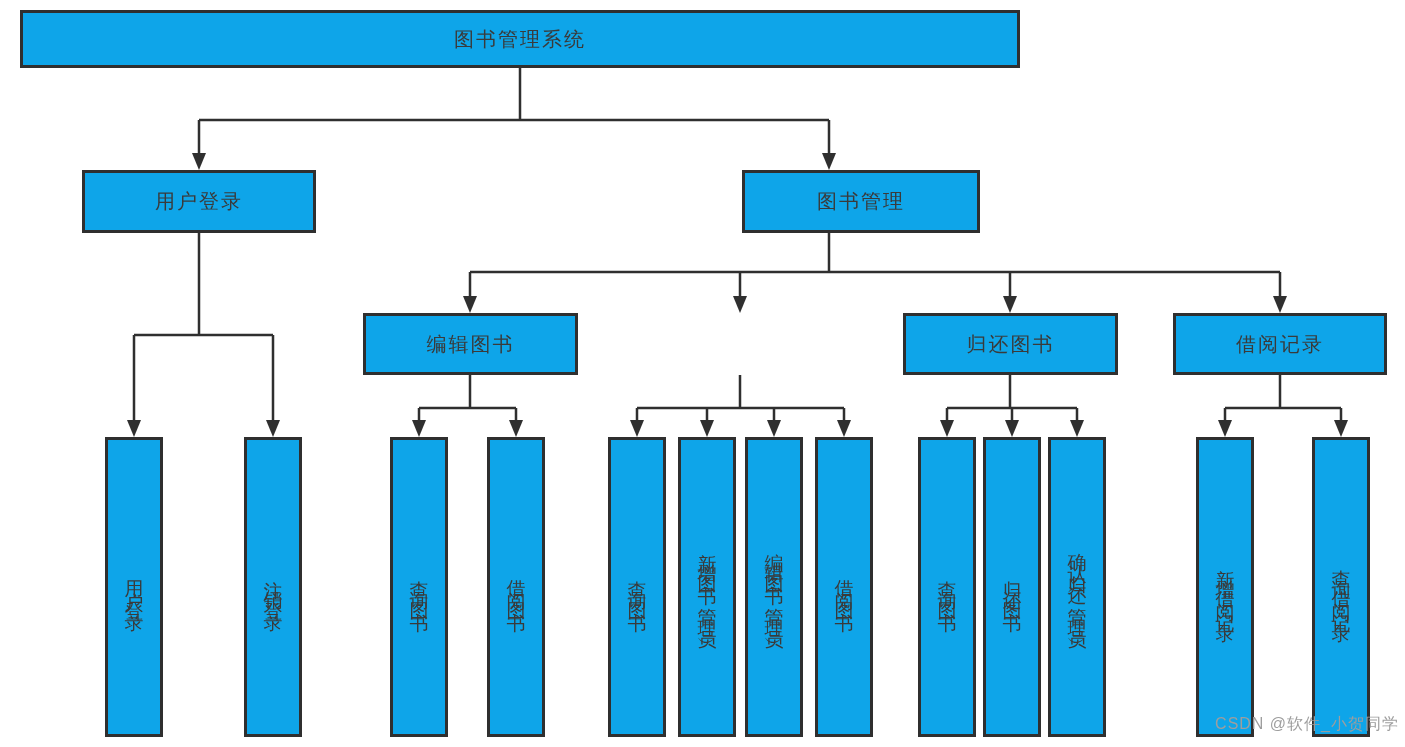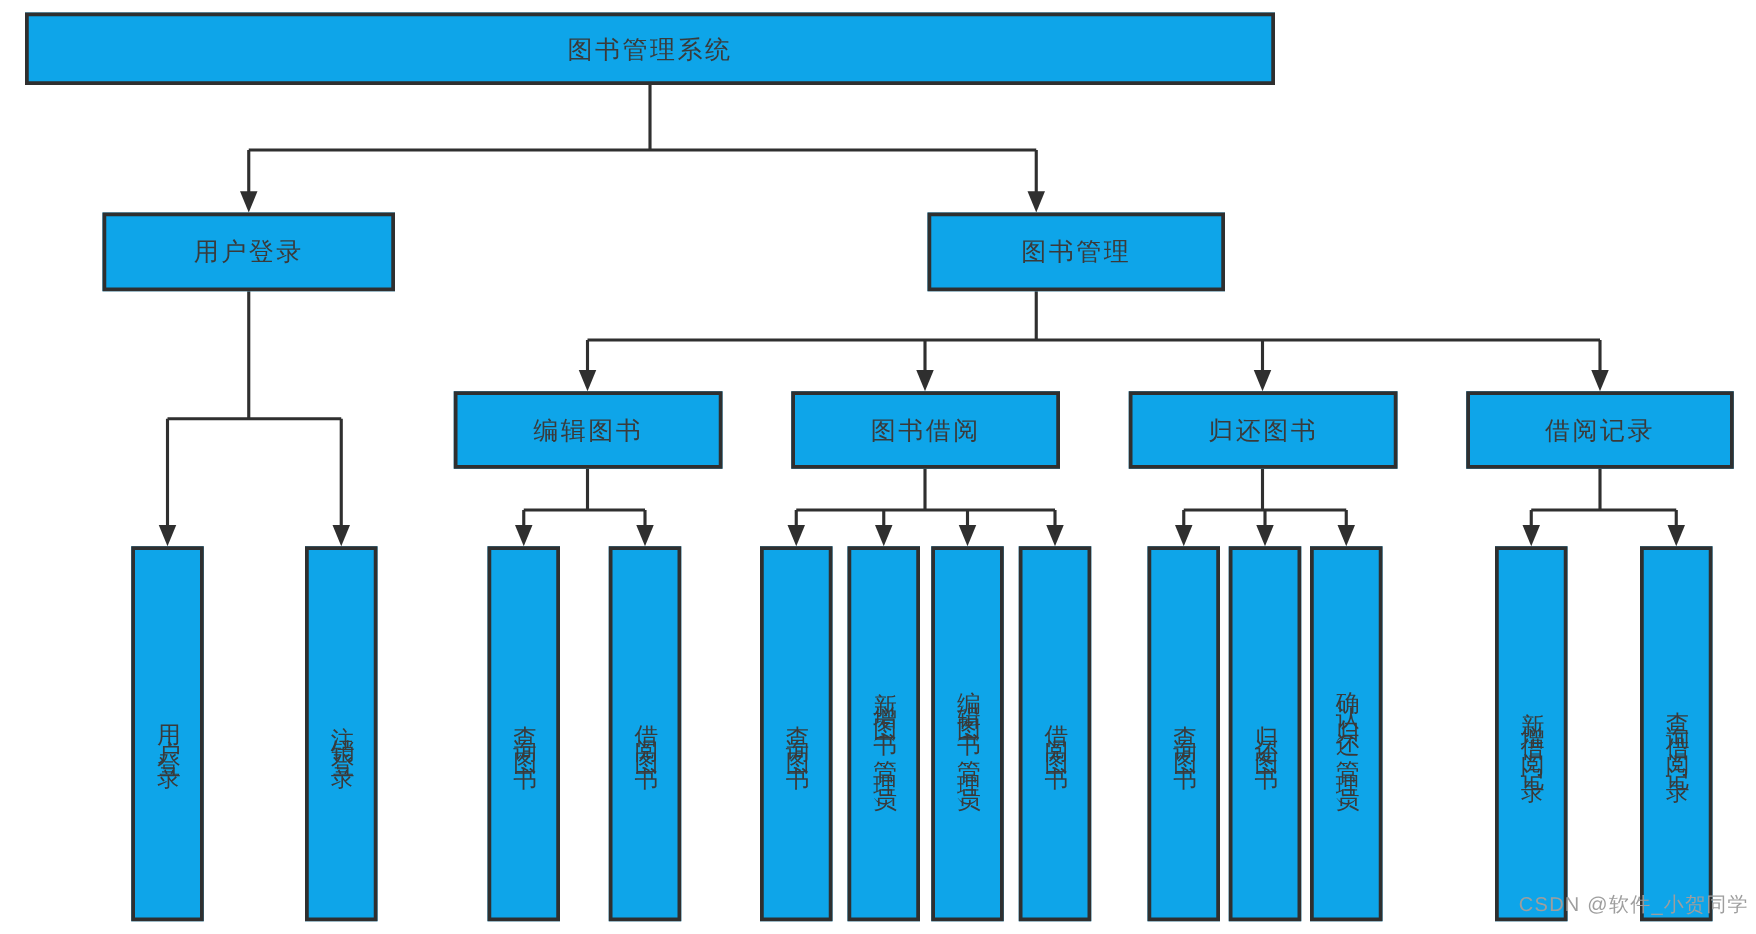--- a/index.html
+++ b/index.html
@@ -88,21 +88,20 @@
         <polygon points="1334,420 1348,420 1341,437" fill="#2f2f2f"></polygon>
       </g>
   </svg>
 
   <div class="node" style="left:20px; top:10px; width:1000px; height:58px;">图书管理系统</div>
 
   <div class="node" style="left:82px; top:170px; width:234px; height:63px;">用户登录</div>
   <div class="node" style="left:710px; top:170px; width:238px; height:63px;margin-left:32px;">图书管理</div>
 
   <div class="node" style="left:363px; top:313px; width:215px; height:62px;">编辑图书</div>
-  <div class="node" style="left:633px; top:313px; width:215px; height:62px;">图书借阅</div>
   <div class="node" style="left:903px; top:313px; width:215px; height:62px;">归还图书</div>
   <div class="node" style="left:1173px; top:313px; width:214px; height:62px;">借阅记录</div>
 
   <div class="node v" style="left:105px; top:437px; width:58px; height:300px;">用户登录</div>
   <div class="node v" style="left:244px; top:437px; width:58px; height:300px;">注销登录</div>
 
   <div class="node v" style="left:390px; top:437px; width:58px; height:300px;">查询图书</div>
   <div class="node v" style="left:487px; top:437px; width:58px; height:300px;">借阅图书</div>
 
   <div class="node v" style="left:608px; top:437px; width:58px; height:300px;">查询图书</div>

